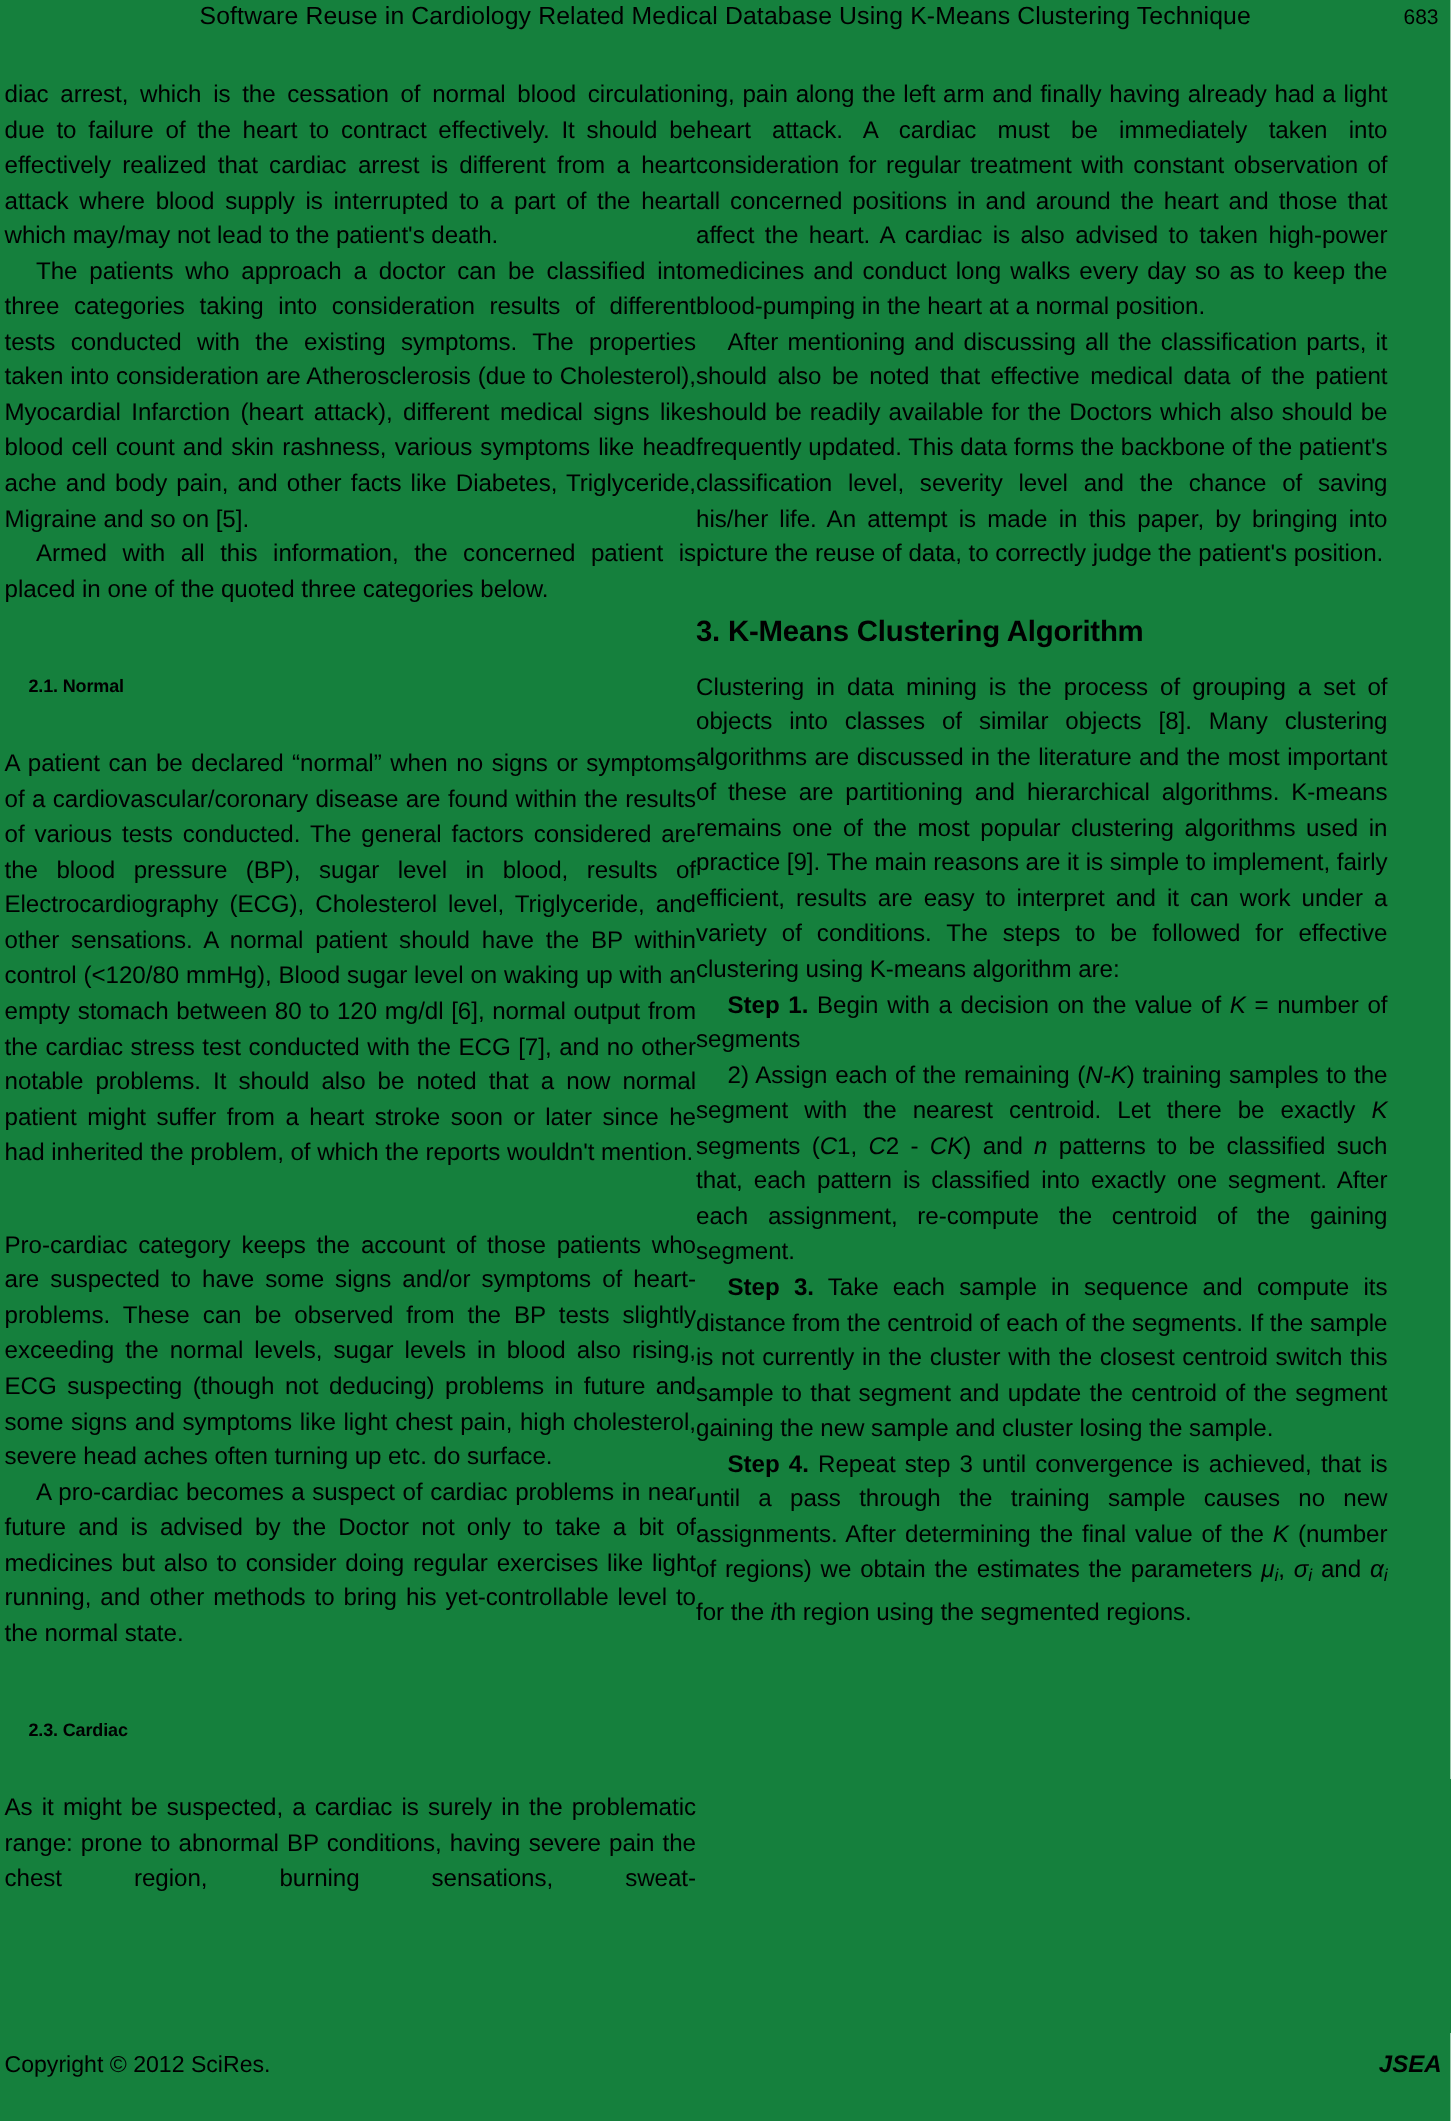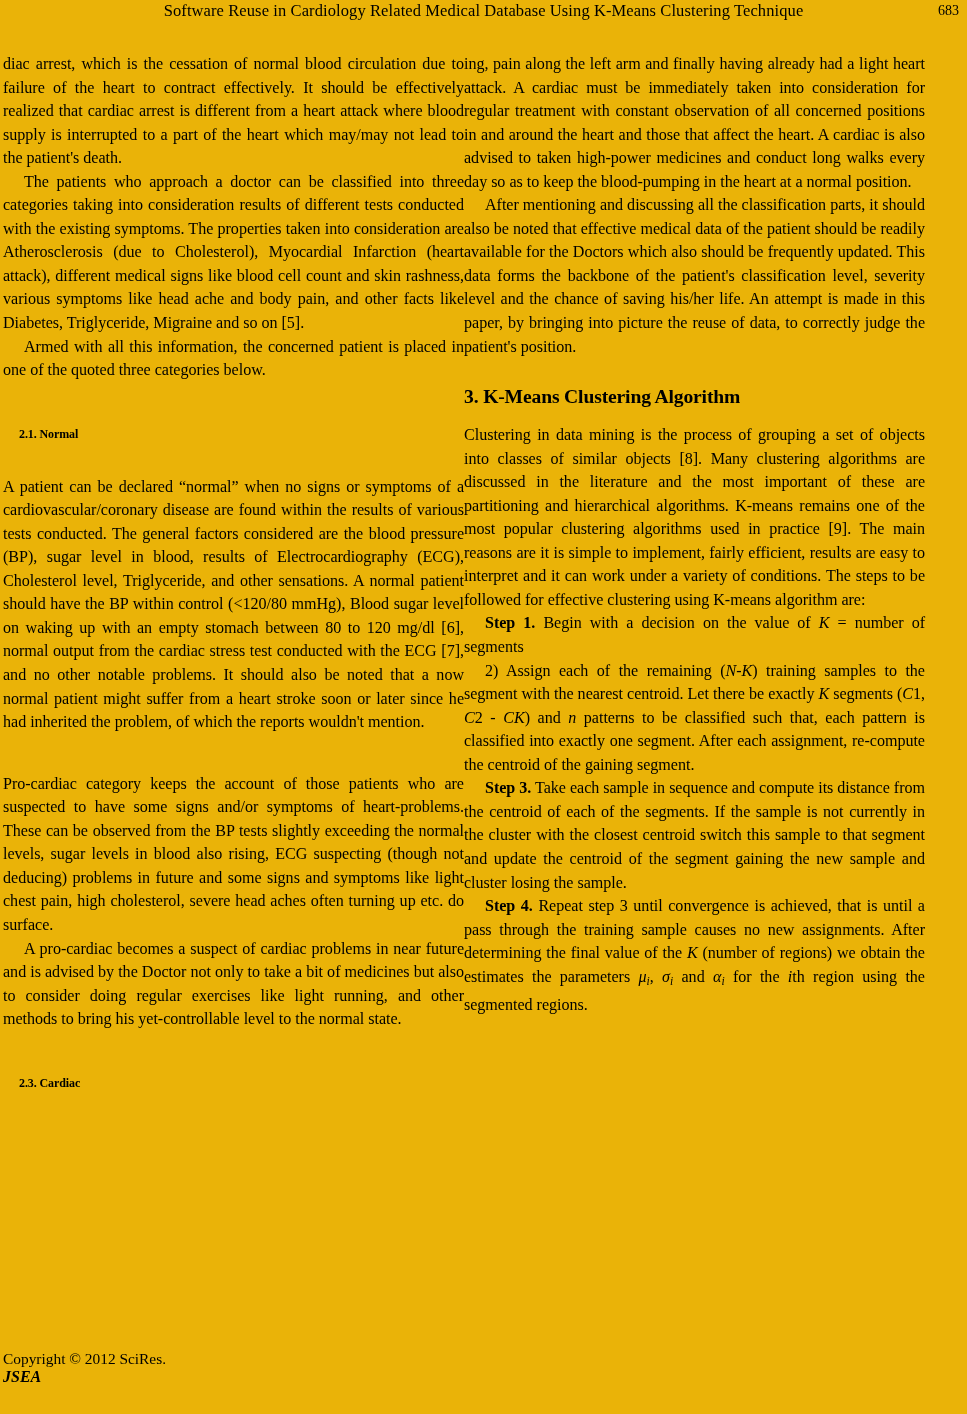--- a/index.html
+++ b/index.html
@@ -5,22 +5,22 @@
 <style>
   html, body {
     margin: 0;
     padding: 0;
     background: #ffffff;
   }
   .page {
     position: relative;
     width: 967px;
     height: 1414px;
-    background: #eab308;
-    font-family: Liberation Serif, serif;
+    background: #15803d;
+    font-family: Liberation Sans, sans-serif;
     color: #000000;
     box-sizing: border-box;
     overflow: hidden;
   }
 
   
   .running-head {
     position: absolute;
     top: 0px;
     left: 0px;
@@ -98,21 +98,20 @@
   
   .footer {
     position: absolute;
     left: 3px;
     right: 6px;
     bottom: 28px;
     display: flex;
     justify-content: space-between;
     align-items: baseline;
     font-size: 15.4px;
-    flex-direction: column;
   }
   .footer-right {
     font-weight: bold;
     font-style: italic;
     font-size: 16px;
   }
 
   i.mathvar { font-style: italic; }
   .sub {
     font-style: italic;
@@ -151,20 +150,21 @@
       <div class="sp-after-head"></div>
 
       <p class="body">Pro-cardiac category keeps the account of those patients who are suspected to have some signs and/or symptoms of heart-problems. These can be observed from the BP tests slightly exceeding the normal levels, sugar levels in blood also rising, ECG suspecting (though not deducing) problems in future and some signs and symptoms like light chest pain, high cholesterol, severe head aches often turning up etc. do surface.</p>
 
       <p class="body indent">A pro-cardiac becomes a suspect of cardiac problems in near future and is advised by the Doctor not only to take a bit of medicines but also to consider doing regular exercises like light running, and other methods to bring his yet-controllable level to the normal state.</p>
 
       <div class="sp-before-head"></div>
       <h3 class="sec-head">2.3. Cardiac</h3>
       <div class="sp-after-head"></div>
 
+      <p class="body lastline-left">As it might be suspected, a cardiac is surely in the problematic range: prone to abnormal BP conditions, having severe pain the chest region, burning sensations, sweat-</p>
     </div>
 
     <div class="col">
 
       <p class="body">ing, pain along the left arm and finally having already had a light heart attack. A cardiac must be immediately taken into consideration for regular treatment with constant observation of all concerned positions in and around the heart and those that affect the heart. A cardiac is also advised to taken high-power medicines and conduct long walks every day so as to keep the blood-pumping in the heart at a normal position.</p>
 
       <p class="body indent">After mentioning and discussing all the classification parts, it should also be noted that effective medical data of the patient should be readily available for the Doctors which also should be frequently updated. This data forms the backbone of the patient's classification level, severity level and the chance of saving his/her life. An attempt is made in this paper, by bringing into picture the reuse of data, to correctly judge the patient's position.</p>
 
       <div class="sp-before-head-main"></div>
       <h2 class="sec-head-main">3. K-Means Clustering Algorithm</h2>

